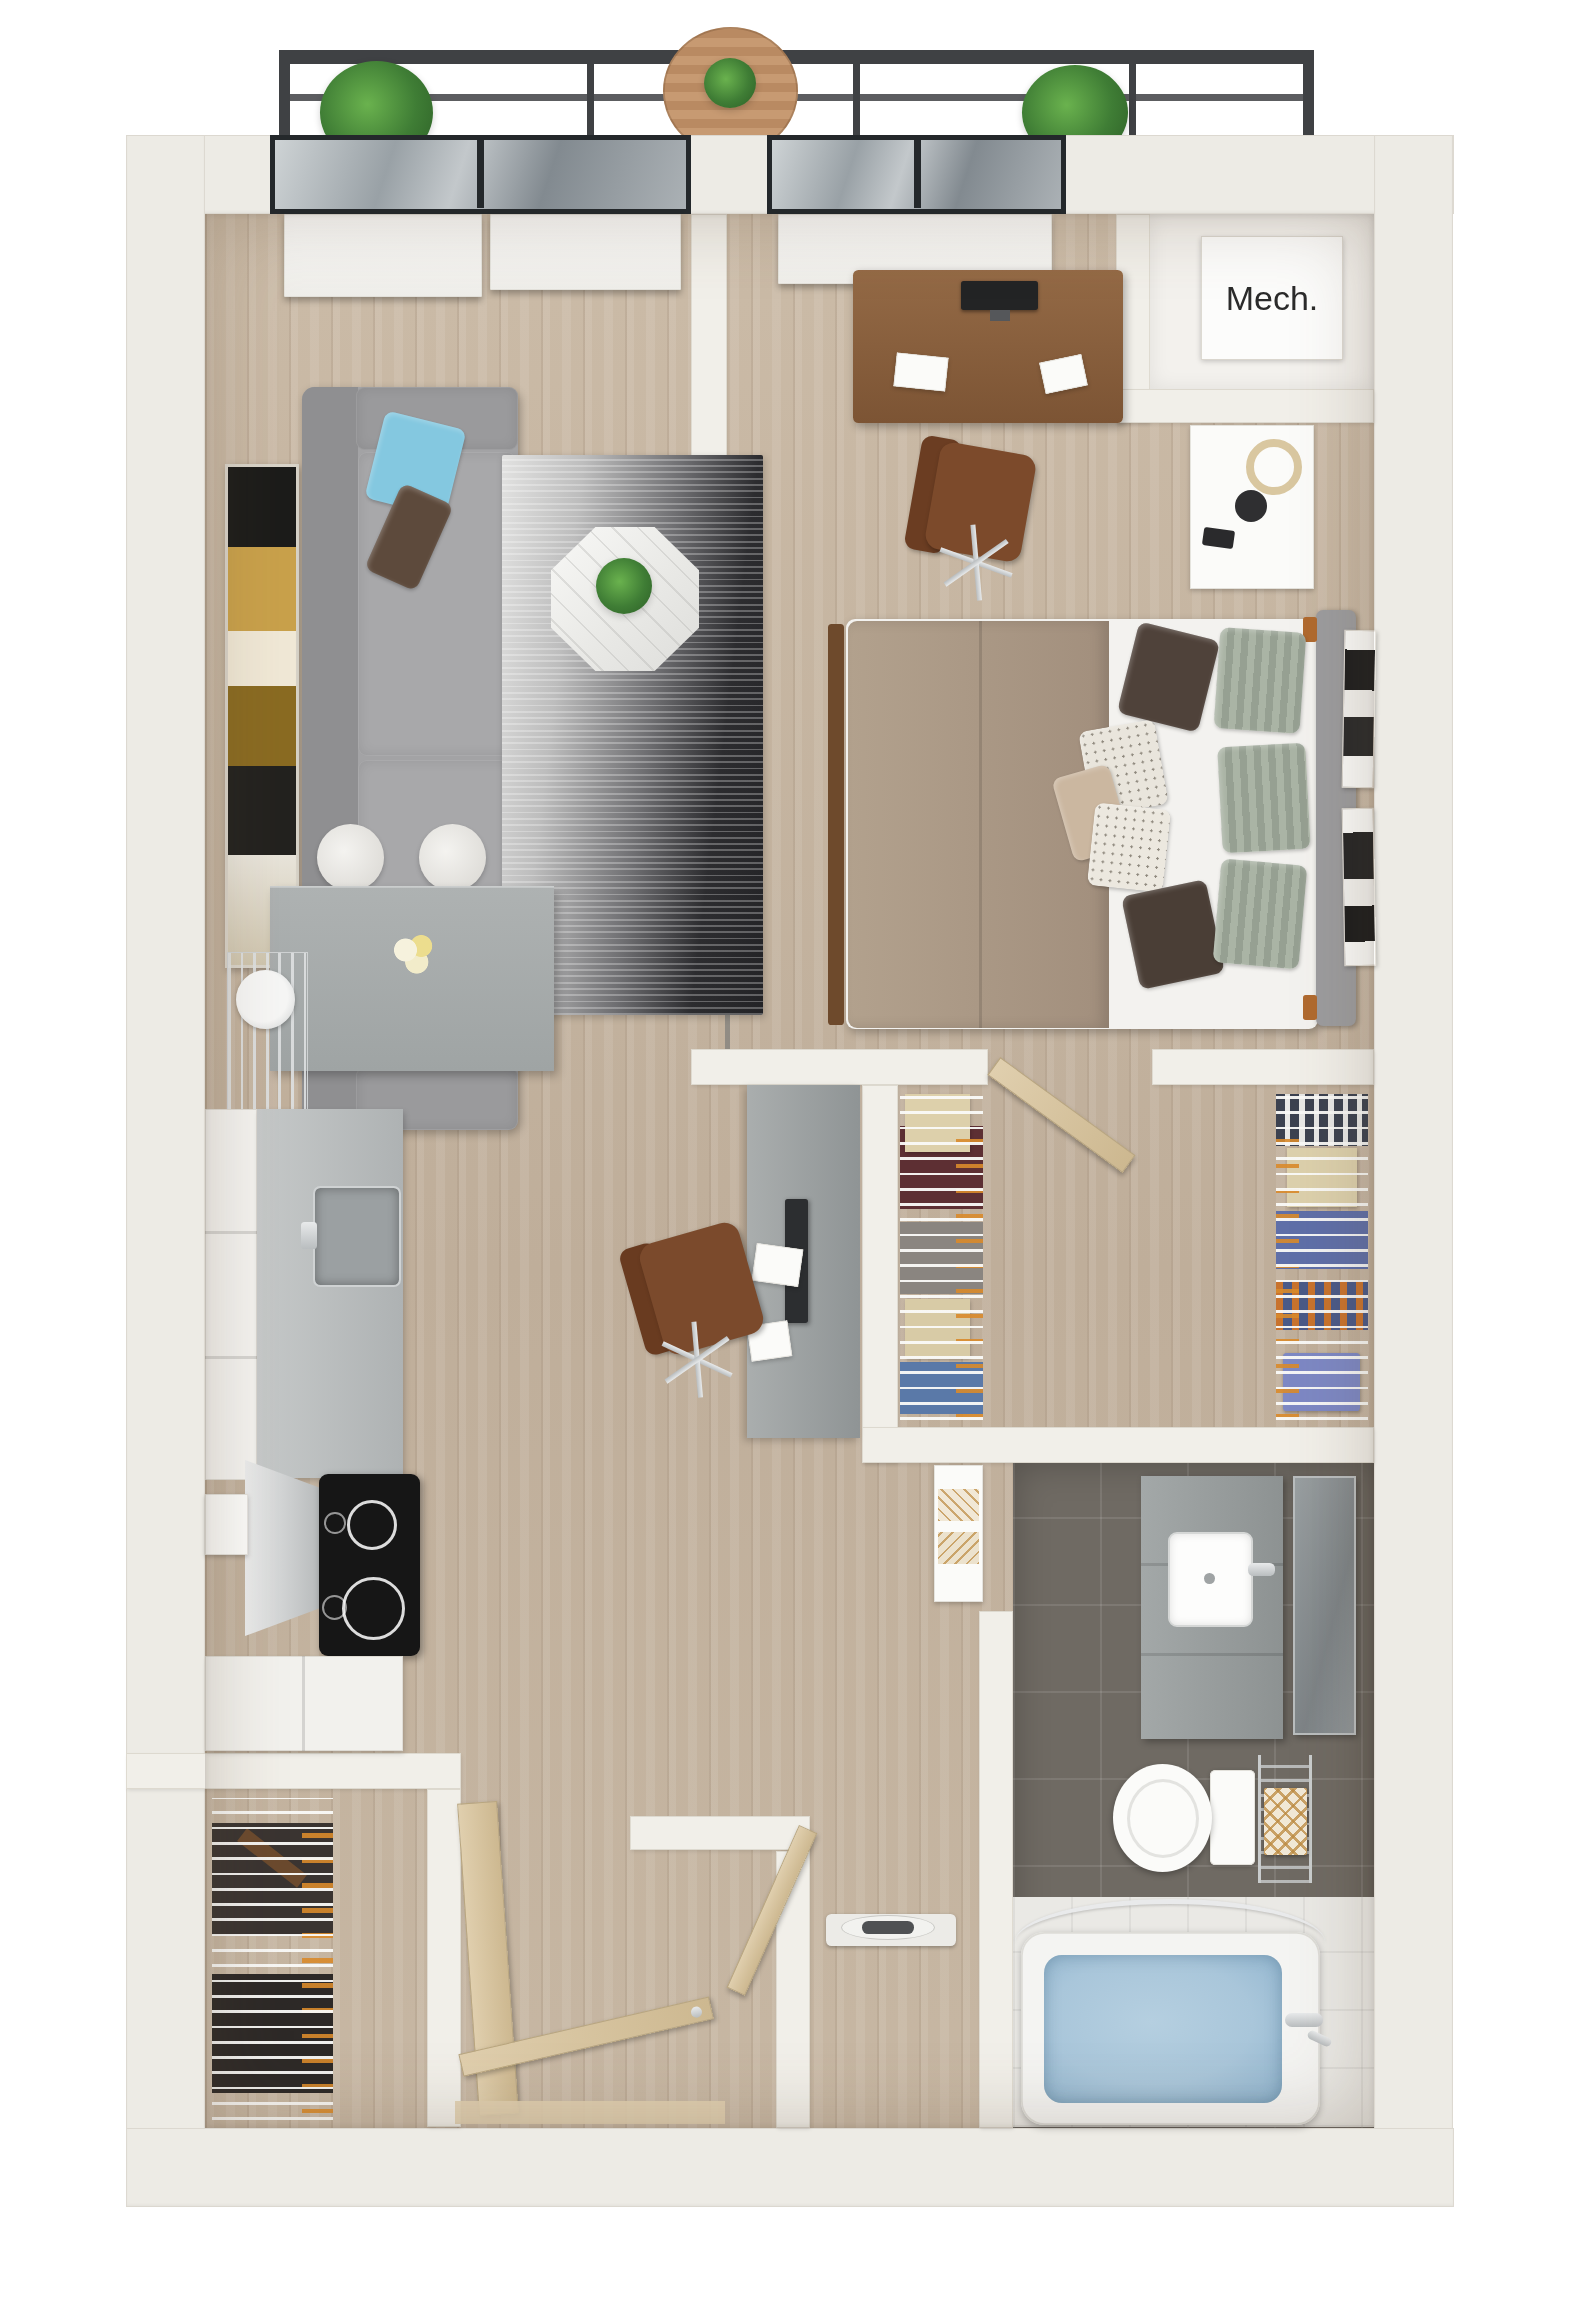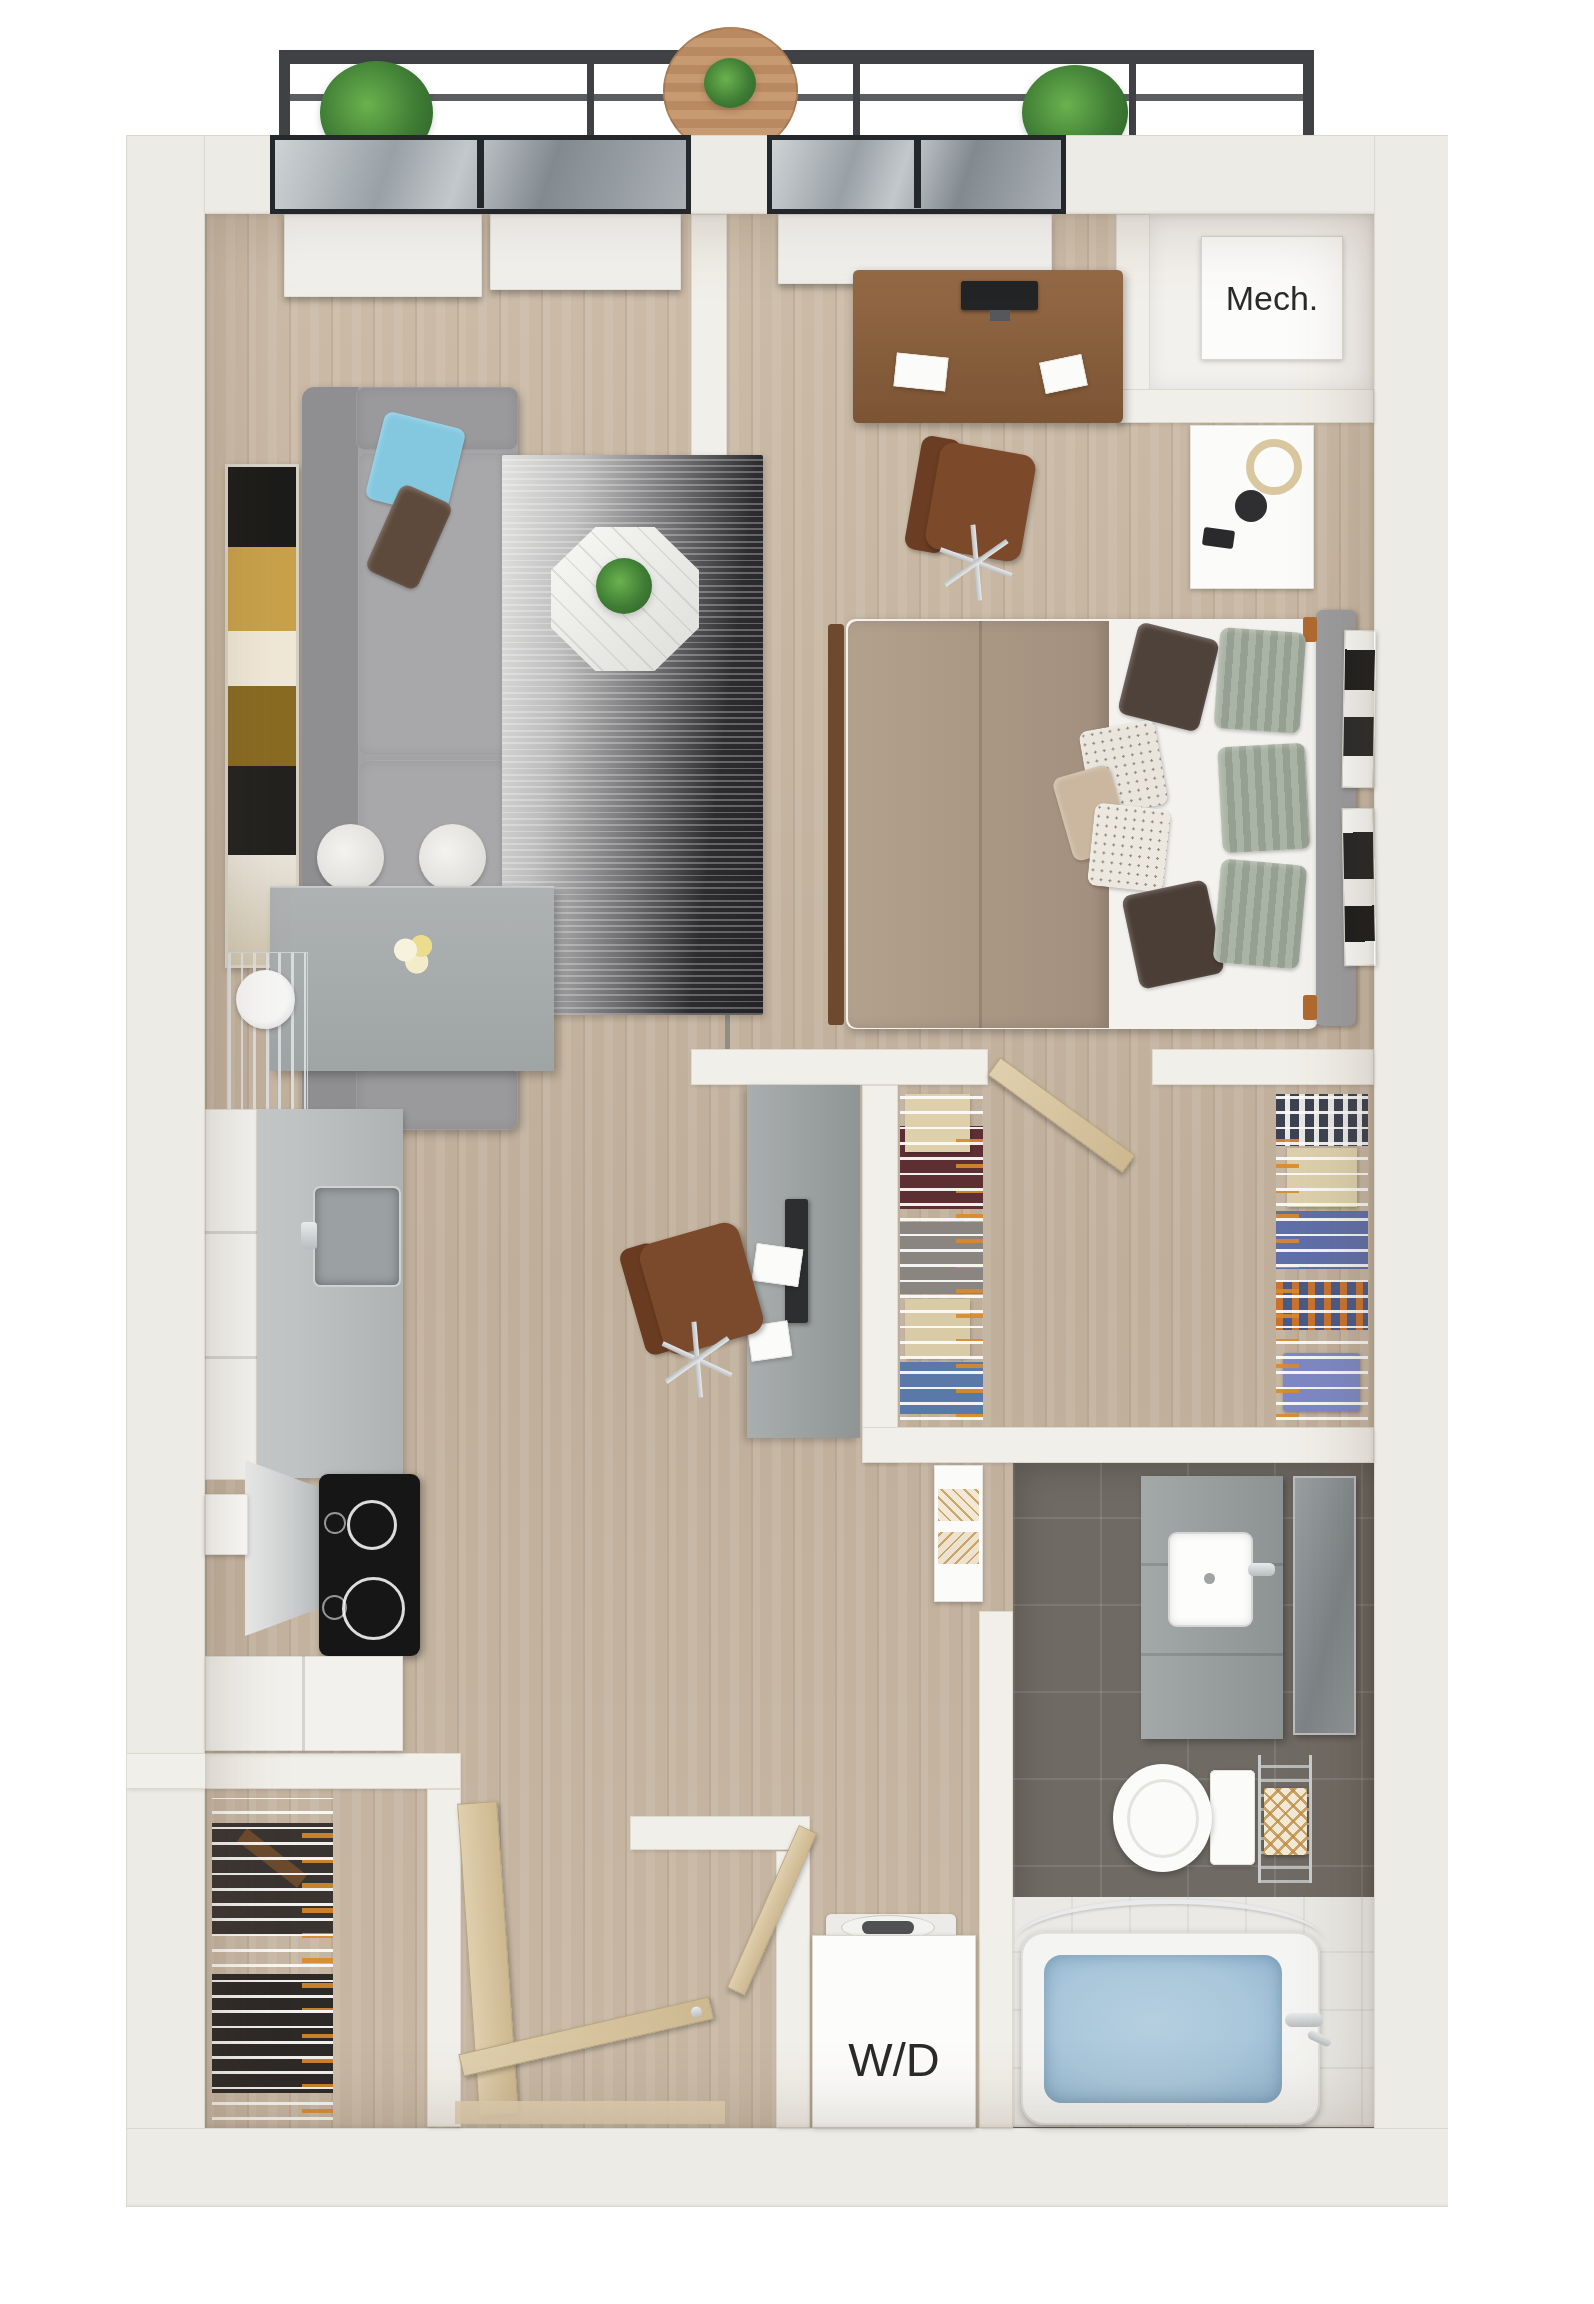--- a/index.html
+++ b/index.html
@@ -1,17 +1,17 @@
 <!DOCTYPE html>
 <html style="font-size:14.4px"><head>
 <meta charset="utf-8">
 <style>
   html,body{margin:0;padding:0;background:#ffffff;}
   body{font-family:"Liberation Sans", sans-serif;}
-  #plan{position:relative;width:1448px;height:2304px;background:#ffffff;overflow:hidden;}
+  #plan{position:relative;width:1594px;height:2304px;background:#ffffff;overflow:hidden;}
   .a{position:absolute;}
   .wall{background:#edebe5;box-shadow:inset 0 0 0 0.9px #dcd8d0, inset 0 -1.8px 3.6px rgba(0,0,0,.05);}
   .iwall{background:#f1efe9;box-shadow:inset 0 0 0 0.9px #ddd9cf, 0.9px 1.8px 3.6px rgba(0,0,0,.10);}
   .floor-wood{
     background-color:#c4b3a0;
     background-image:
       repeating-linear-gradient(90deg, rgba(121,94,66,.18) 0 1.8px, rgba(0,0,0,0) 1.8px 42px),
       repeating-linear-gradient(90deg, rgba(255,255,255,.09) 0 9px, rgba(0,0,0,0) 9px 21px),
       linear-gradient(180deg, #cbbba7 0%, #bfae9a 55%, #c7b7a3 100%);
   }
@@ -229,23 +229,20 @@
 
   <div class="a white-fixture" style="left:934px;top:1465px;width:49px;height:137px;"></div>
   <div class="a" style="left:938px;top:1489px;width:41px;height:32px;background-color:#f1e8d6;background-image:repeating-linear-gradient(45deg, rgba(188,138,64,.7) 0 1.8px, rgba(0,0,0,0) 1.8px 8px);"></div>
   <div class="a" style="left:938px;top:1532px;width:41px;height:32px;background-color:#ece2cd;background-image:repeating-linear-gradient(-45deg, rgba(188,138,64,.7) 0 1.8px, rgba(0,0,0,0) 1.8px 8px);"></div>
 
   <div class="a door" style="left:799px;top:1825px;width:20px;height:178px;transform:rotate(24deg);transform-origin:top left;"></div>
 
   <div class="a" style="left:826px;top:1914px;width:130px;height:32px;background:#ecebe7;border-radius:5.4px;box-shadow:0 1.8px 3.6px rgba(0,0,0,.25);"></div>
   <div class="a" style="left:841px;top:1915px;width:94px;height:25px;background:#f2f2ef;border:1.8px solid #c9c9c5;border-radius:50%;box-sizing:border-box;"></div>
   <div class="a" style="left:862px;top:1921px;width:52px;height:12.6px;background:#4f5153;border-radius:6.3px;"></div>
-  <div class="a label-box" style="left:812px;top:1935px;width:164px;height:193px;align-items:flex-end;justify-content:center;">
-    <span style="font-size:47px;font-weight:500;margin-bottom:41px;">W/D</span>
-  </div>
 
   <div class="a" style="left:212px;top:1798px;width:121px;height:322px;">
     <div class="a" style="left:0;top:25px;width:121px;height:112px;background:#3a3431;"></div>
     <div class="a" style="left:0;top:176px;width:121px;height:119px;background:#2d2927;"></div>
     <div class="a" style="left:21.6px;top:52px;width:76px;height:16px;background:#6b4a2e;transform:rotate(38deg);"></div>
     <div class="a tick-orange" style="left:90px;top:18px;width:31px;height:297px;opacity:.9;"></div>
     <div class="a wire-overlay" style="left:0;top:0;width:121px;height:322px;"></div>
   </div>
   <div class="a door" style="left:468px;top:1802px;width:40px;height:313px;transform:rotate(-4deg);"></div>
 

